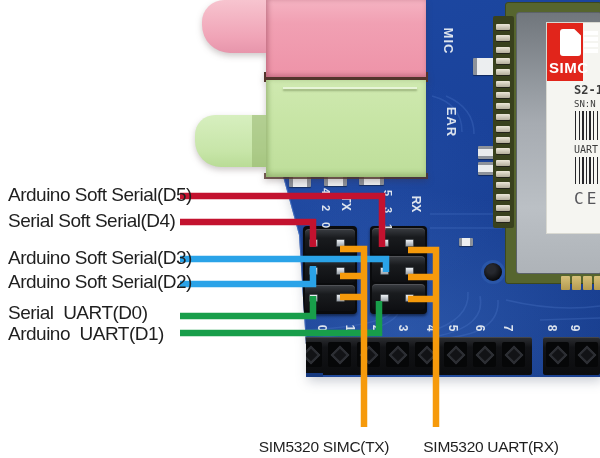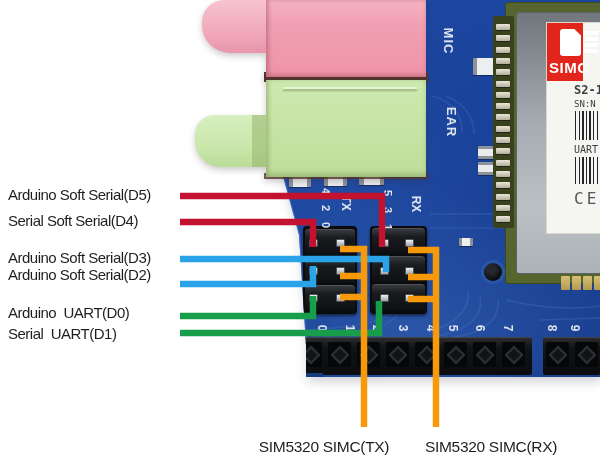--- a/index.html
+++ b/index.html
@@ -81,21 +81,21 @@
       border-radius:20px 0 0 26px;background:linear-gradient(180deg,#d7efbf,#c7e5a8 70%,#b9dc96);}
   .jack-green-ring{position:absolute;left:252px;top:115px;width:14px;height:52px;background:rgba(150,180,110,.55);}
   .jack-green-body{position:absolute;left:266px;top:80px;width:160px;height:97px;
       background:linear-gradient(180deg,#cfe9b0 0,#c8e5a6 40%,#bede9a 100%);
       box-shadow:inset 3px 0 4px rgba(90,120,50,.25), inset 0 -4px 5px rgba(90,120,50,.25);}
   .crease{position:absolute;left:283px;top:87px;width:134px;height:2px;background:rgba(255,255,255,.5);
           box-shadow:0 2px 2px rgba(90,110,60,.45);}
 
   
   svg.layer{position:absolute;left:0;top:0;}
-  .callout{position:absolute;color:#1f1f1f;font-size:15px;letter-spacing:-0.5px;
+  .callout{position:absolute;color:#1f1f1f;font-size:19px;letter-spacing:-0.5px;
            white-space:pre;line-height:20px;}
   .callout.bottom{font-size:15.5px;letter-spacing:-0.3px;transform:translateX(-50%);}
 </style>
 </head>
 <body>
 
 <div class="stage">
 
   <div class="pcb-wrap">
     <div class="pcb">
@@ -288,21 +288,21 @@
       <polyline points="340,297 364,297" fill="none" stroke="#f69a0b" stroke-width="6.5" stroke-linejoin="miter"></polyline>
       <polyline points="408,250 436,250 436,427" fill="none" stroke="#f69a0b" stroke-width="6.5" stroke-linejoin="miter"></polyline>
       <polyline points="408,277 436,277" fill="none" stroke="#f69a0b" stroke-width="6.5" stroke-linejoin="miter"></polyline>
       <polyline points="408,299 436,299" fill="none" stroke="#f69a0b" stroke-width="6.5" stroke-linejoin="miter"></polyline>
     </svg>
 
   <div id="leftlabels">
       <div class="callout" style="left:8px;top:185px;">Arduino Soft Serial(D5)</div>
       <div class="callout" style="left:8px;top:211px;">Serial Soft Serial(D4)</div>
       <div class="callout" style="left:8px;top:248px;">Arduino Soft Serial(D3)</div>
-      <div class="callout" style="left:8px;top:265px;">Arduino Soft Serial(D2)</div>
-      <div class="callout" style="left:8px;top:303px;">Arduino  UART(D0)</div>
-      <div class="callout" style="left:8px;top:324px;">Serial  UART(D1)</div>
+      <div class="callout" style="left:8px;top:272px;">Arduino Soft Serial(D2)</div>
+      <div class="callout" style="left:8px;top:303px;">Serial  UART(D0)</div>
+      <div class="callout" style="left:8px;top:324px;">Arduino  UART(D1)</div>
     </div>
   <div id="bottomlabels">
       <div class="callout bottom" style="left:324px;top:437px;">SIM5320 SIMC(TX)</div>
-      <div class="callout bottom" style="left:491px;top:437px;">SIM5320 SIMC(RX)</div>
+      <div class="callout bottom" style="left:491px;top:437px;">SIM5320 UART(RX)</div>
     </div>
 </div>
 
 </body></html>

